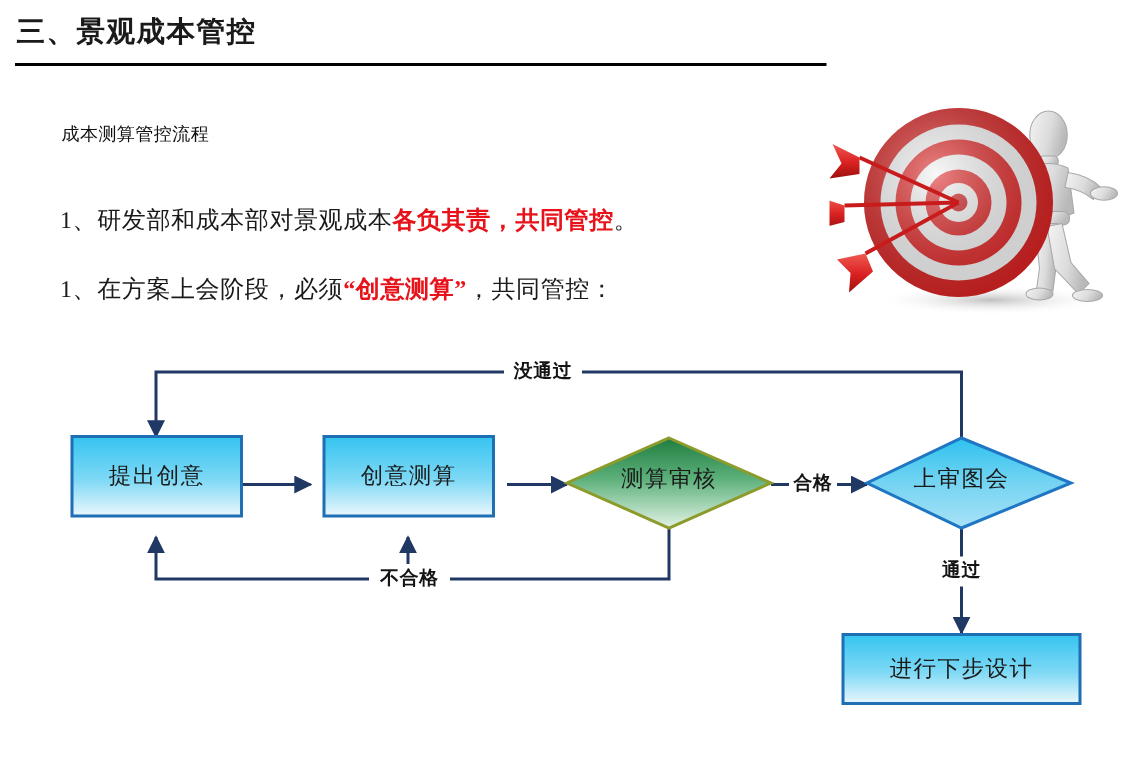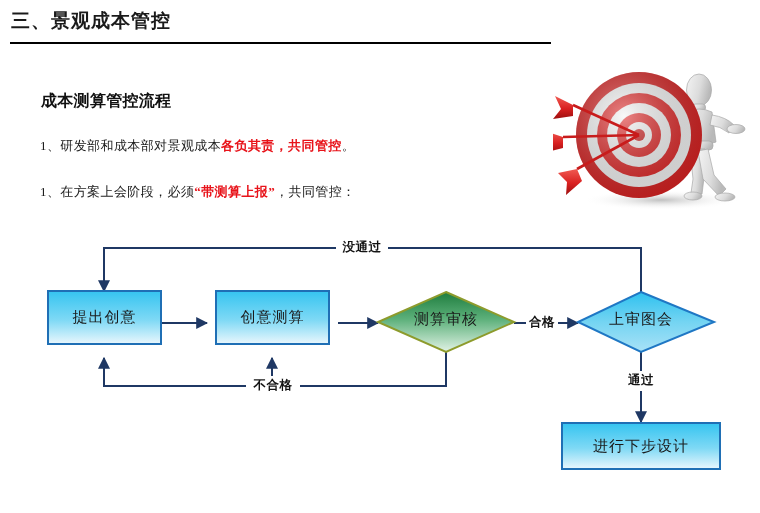--- a/index.html
+++ b/index.html
@@ -33,31 +33,31 @@
     top: 42px;
     width: 541px;
     height: 2px;
     background: #000000;
   }
 
   
   #section-heading {
     position: absolute;
     left: 41px;
-    top: 91px;
-    font-size: 16px;
-    font-weight: bold;
+    top: 81px;
+    font-size: 12px;
+    font-weight: normal;
     color: #111111;
     white-space: nowrap;
     letter-spacing: 0.3px;
   }
   .body-line {
     position: absolute;
     font-family: "Liberation Serif", serif;
-    font-size: 13px;
+    font-size: 16px;
     color: #1a1a1a;
     white-space: nowrap;
     letter-spacing: 0.4px;
     text-align: center;
   }
   #body-line-1 { left: 40px; top: 137px; }
   #body-line-2 { left: 40px; top: 183px; }
   .hl {
     color: #e8131a;
     font-weight: bold;
@@ -108,21 +108,21 @@
 <div id="page-title">三、景观成本管控</div>
 <div id="title-rule"></div>
 
 <div id="section-heading">成本测算管控流程</div>
 
 <div class="body-line" id="body-line-1">
   <span>1、研发部和成本部对景观成本</span><span class="hl">各负其责，共同管控</span><span>。</span>
 </div>
 
 <div class="body-line" id="body-line-2">
-  <span>1、在方案上会阶段，必须</span><span class="hl">“带测算上报”</span><span>，共同管控：</span>
+  <span>1、在方案上会阶段，必须</span><span class="hl">“创意测算”</span><span>，共同管控：</span>
 </div>
 
 <div id="dartboard-figure">
   <svg width="205" height="160" viewBox="0 0 205 160" xmlns="http://www.w3.org/2000/svg">
     <defs>
       <radialGradient id="tgShade" cx="0.38" cy="0.35" r="0.75">
         <stop offset="0%" stop-color="#ffffff" stop-opacity="0.45"></stop>
         <stop offset="100%" stop-color="#000000" stop-opacity="0.12"></stop>
       </radialGradient>
       <linearGradient id="mannGrad" x1="0" y1="0" x2="1" y2="0.3">

